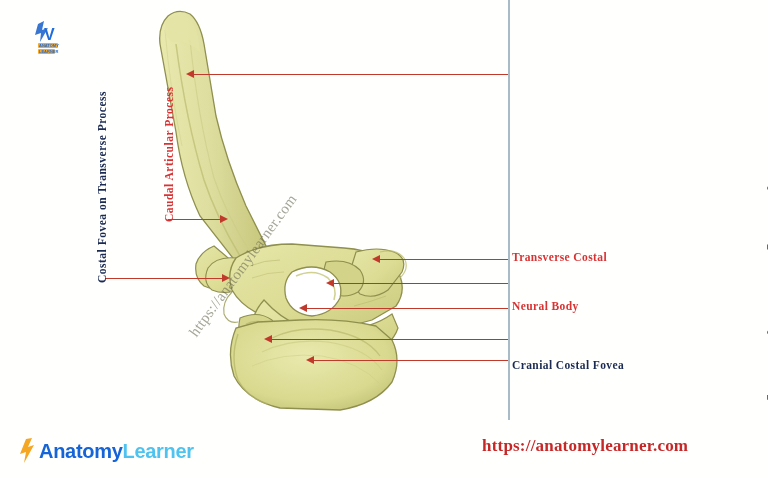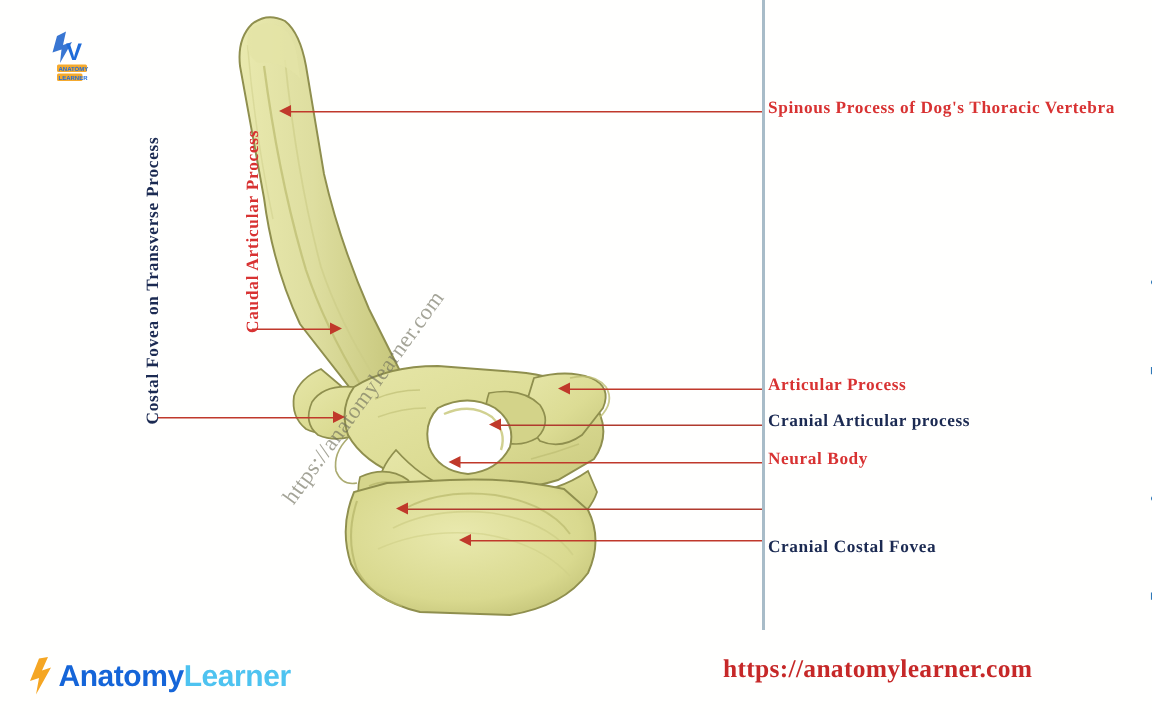--- a/index.html
+++ b/index.html
@@ -196,23 +196,21 @@
 
   <div class="leader" style="left:303px;top:308px;width:205px;"></div>
   <div class="arrow-l" style="left:299px;top:304px;"></div>
 
   <div class="leader dark" style="left:268px;top:339px;width:240px;"></div>
   <div class="arrow-l" style="left:264px;top:335px;"></div>
 
   <div class="leader" style="left:310px;top:360px;width:198px;"></div>
   <div class="arrow-l" style="left:306px;top:356px;"></div>
 
-  <div class="rlabel red" style="top:66px;">Spinous Process of  Dog's  Thoracic  Vertebra</div>
-  <div class="rlabel red" style="top:251px;">Articular Process</div>
-  <div class="rlabel navy" style="top:275px;">Cranial Articular process</div>
+  <div class="rlabel red" style="top:251px;">Transverse Costal</div>
   <div class="rlabel red" style="top:300px;">Neural Body</div>
   <div class="rlabel navy" style="top:331px;margin-top:28px;">Cranial Costal Fovea</div>
 
   <div class="leader" style="left:105px;top:278px;width:118px;"></div>
   <div class="arrow-r" style="left:222px;top:274px;"></div>
 
   <div class="leader" style="left:168px;top:219px;width:53px;"></div>
   <div class="arrow-r" style="left:220px;top:215px;"></div>
 
   <div class="vlabel navy" style="left:96px;top:283px;">Costal Fovea on  Transverse Process</div>

